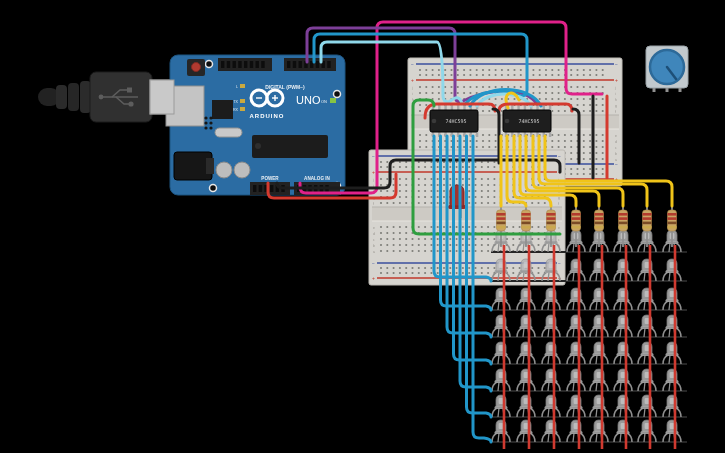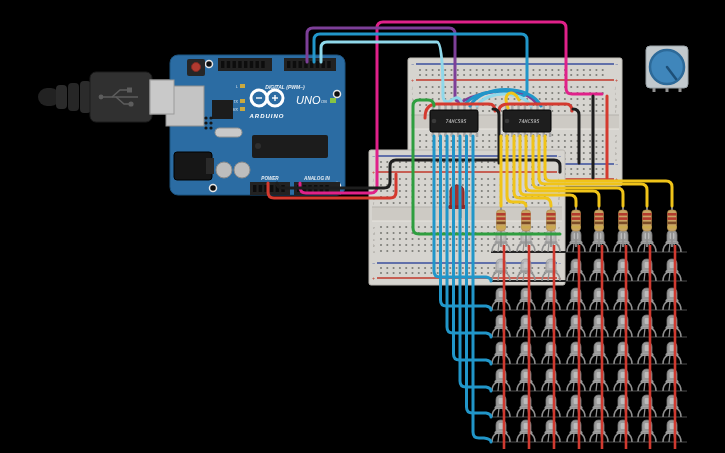--- a/index.html
+++ b/index.html
@@ -1,17 +1,17 @@
 <!DOCTYPE html>
 <html><head>
 <meta charset="utf-8">
 <style>
   html,body{margin:0;padding:0;background:#000;}
   .stage{position:relative;width:725px;height:453px;background:#000;overflow:hidden;
-         font-family:"Liberation Sans", sans-serif;font-style:italic;}
+         font-family:"Liberation Sans", sans-serif;}
   svg{position:absolute;left:0;top:0;}
   text{user-select:none;}
 </style>
 </head>
 <body>
 
 <div class="stage">
 <svg id="scene" width="725" height="453" viewBox="0 0 725 453">
 
   <rect x="0" y="0" width="725" height="453" fill="#000"></rect>

